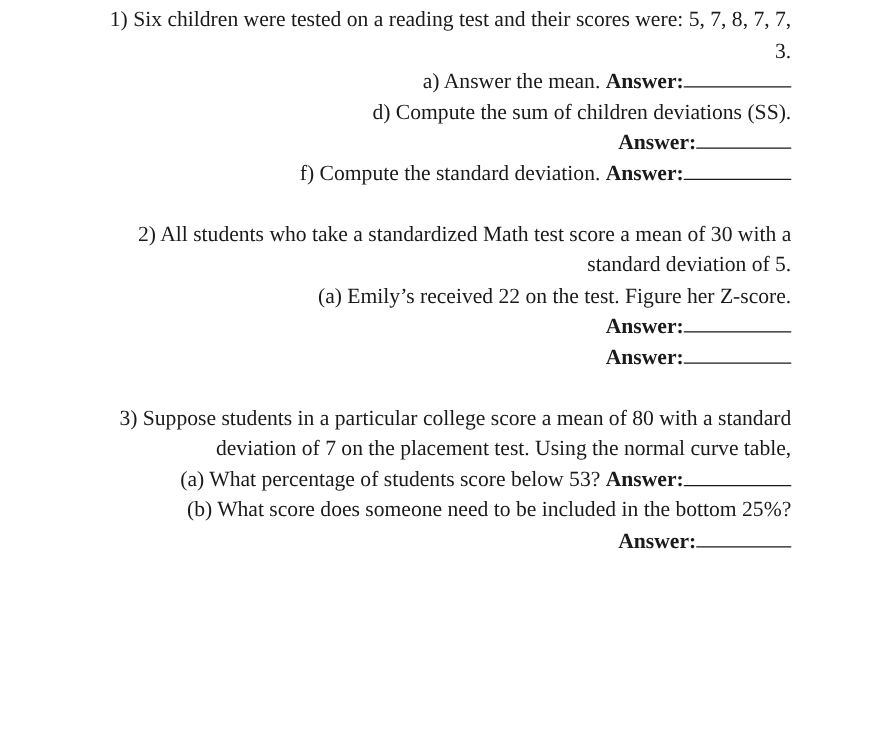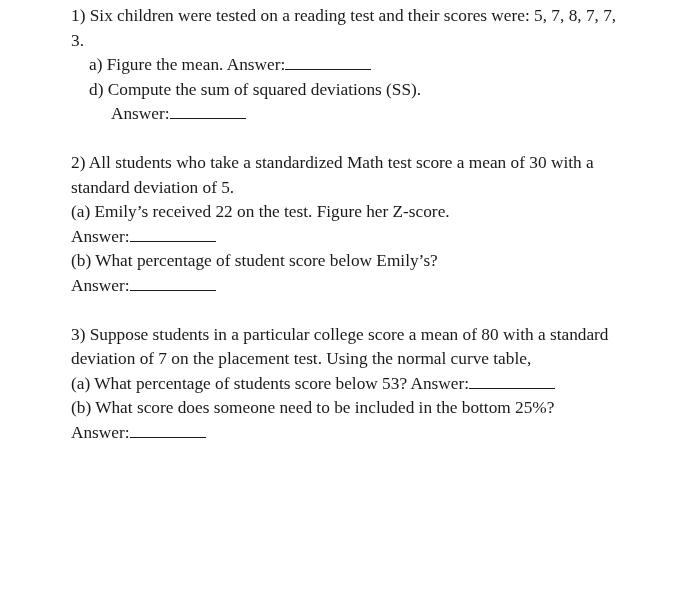--- a/index.html
+++ b/index.html
@@ -46,41 +46,42 @@
     left: 71px;
     top: 4px;
     width: 562px;
     font-size: 17.3px;
     line-height: 24.6px;
   }
 
   .q-block {
     margin: 0;
     padding: 0;
+    text-align: right;
   }
   .q-block + .q-block {
     margin-top: 24px;
   }
 
   .line {
     margin: 0;
     padding: 0;
     white-space: normal;
   }
 
   
   .stem {
     text-indent: 0;
   }
 
   .indent-1 { padding-left: 18px; }
   .indent-2 { padding-left: 40px; }
 
   .bold {
-    font-weight: normal;
+    font-weight: bold;
   }
 
   .blank {
     display: inline-block;
     border-bottom: 1.6px solid #1a1a1a;
     height: 0.92em;
     vertical-align: baseline;
     margin-left: 0px;
   }
   .blank.w-med   { width: 76px; }
@@ -92,29 +93,29 @@
 <body>
 
 <div class="page">
 
   <div class="clipped-line" aria-hidden="true"></div>
 
   <div class="content">
 
   <div class="q-block">
         <p class="line stem">1) Six children were tested on a reading test and their scores were: 5, 7, 8, 7, 7, 3.</p>
-        <p class="line indent-1"><span>a) Figure the mean.</span> <span class="nowrap"><span class="bold">Answer:</span><span class="blank w-long"></span></span></p>
-        <p class="line indent-1"><span>d) Compute the sum of squared deviations (SS).</span></p>
+        <p class="line indent-1"><span>a) Answer the mean.</span> <span class="nowrap"><span class="bold">Answer:</span><span class="blank w-long"></span></span></p>
+        <p class="line indent-1"><span>d) Compute the sum of children deviations (SS).</span></p>
         <p class="line indent-2"><span class="bold">Answer:</span><span class="blank w-med"></span></p>
+        <p class="line indent-1"><span>f) Compute the standard deviation.</span> <span class="nowrap"><span class="bold">Answer:</span><span class="blank w-long"></span></span></p>
       </div>
       <div class="q-block">
         <p class="line stem">2) All students who take a standardized Math test score a mean of 30 with a standard deviation of 5.</p>
         <p class="line"><span>(a) Emily’s received 22 on the test. Figure her Z-score.</span></p>
         <p class="line"><span class="bold">Answer:</span><span class="blank w-long"></span></p>
-        <p class="line"><span>(b) What percentage of student score below Emily’s?</span></p>
         <p class="line"><span class="bold">Answer:</span><span class="blank w-long"></span></p>
       </div>
       <div class="q-block">
         <p class="line stem">3) Suppose students in a particular college score a mean of 80 with a standard deviation of 7 on the placement test. Using the normal curve table,</p>
         <p class="line"><span>(a) What percentage of students score below 53?</span> <span class="nowrap"><span class="bold">Answer:</span><span class="blank w-long"></span></span></p>
         <p class="line"><span>(b) What score does someone need to be included in the bottom 25%?</span></p>
         <p class="line"><span class="bold">Answer:</span><span class="blank w-med"></span></p>
       </div>
     </div>
 

